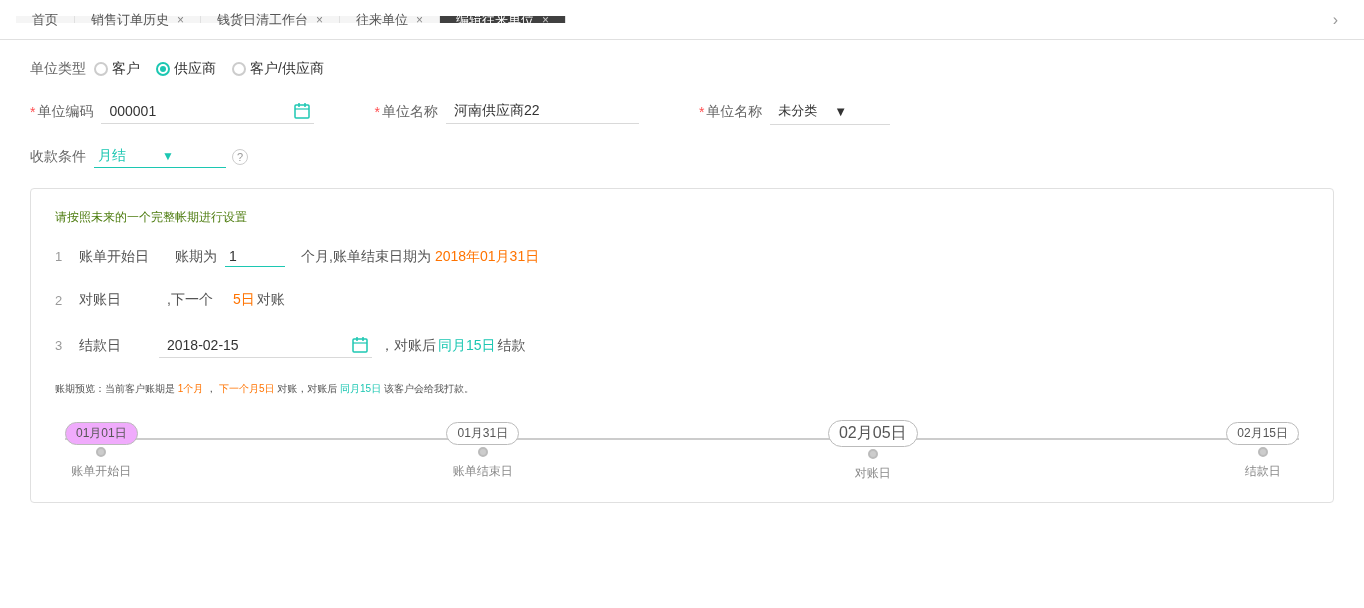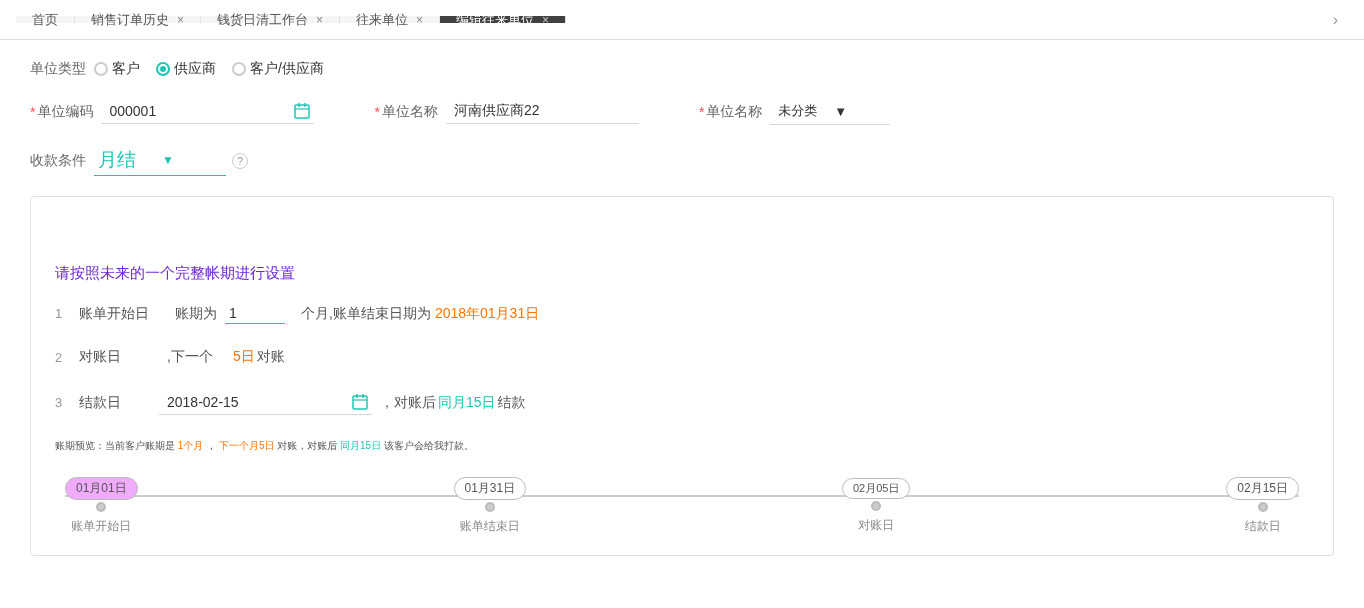--- a/index.html
+++ b/index.html
@@ -155,24 +155,23 @@
 
     
     .section-box {
       border: 1px solid #e0e0e0;
       border-radius: 4px;
       padding: 20px 24px;
       margin-bottom: 20px;
       background: #fff;
     }
     .section-title {
-      color: #6d28d9;
-      font-size: 15px;
+      color: #4d7c0f;
+      font-size: 12px;
       margin-bottom: 20px;
-      margin-top: 47px;
     }
 
     
     .data-row {
       display: flex;
       align-items: center;
       margin-bottom: 24px;
     }
     .row-num {
       width: 24px;
@@ -218,21 +217,21 @@
 
     
     .collect-dropdown {
       border-bottom: 1px solid #1cc7b2;
       display: flex;
       align-items: center;
       padding: 2px 4px;
     }
     .collect-dropdown span {
       color: #1cc7b2;
-      font-size: 19px;
+      font-size: 14px;
       min-width: 60px;
     }
   </style>
 </head>
 <body>
 
 <div class="tabs-bar">
   <div class="tab-item">
     <span>首页</span>
   </div>
@@ -383,21 +382,21 @@
 
         <div style="display:flex; flex-direction:column; align-items:center; position:relative; z-index:1;">
           <div style="border:1px solid #bbb; border-radius:20px; padding:2px 10px; background:#fff; font-size:12px; color:#555; white-space:nowrap; margin-bottom:2px;">01月31日</div>
           <div style="width:10px; height:10px; border-radius:50%; background:#ccc; border:2px solid #bbb;"></div>
           <div style="font-size:12px; color:#888; margin-top:6px; white-space:nowrap;">账单结束日</div>
         </div>
 
         <div style="flex:1;"></div>
 
         <div style="display:flex; flex-direction:column; align-items:center; position:relative; z-index:1;">
-          <div style="border:1px solid #bbb; border-radius:20px; padding:2px 10px; background:#fff; font-size:11px; color:#555; white-space:nowrap; margin-bottom:2px;">02月05日</div>
+          <div style="border:1px solid #bbb; border-radius:20px; padding:2px 10px; background:#fff; font-size:16px; color:#555; white-space:nowrap; margin-bottom:2px;">02月05日</div>
           <div style="width:10px; height:10px; border-radius:50%; background:#ccc; border:2px solid #bbb;"></div>
           <div style="font-size:12px; color:#888; margin-top:6px; white-space:nowrap;">对账日</div>
         </div>
 
         <div style="flex:1;"></div>
 
         <div style="display:flex; flex-direction:column; align-items:center; position:relative; z-index:1;">
           <div style="border:1px solid #bbb; border-radius:20px; padding:2px 10px; background:#fff; font-size:12px; color:#555; white-space:nowrap; margin-bottom:2px;">02月15日</div>
           <div style="width:10px; height:10px; border-radius:50%; background:#ccc; border:2px solid #bbb;"></div>
           <div style="font-size:12px; color:#888; margin-top:6px; white-space:nowrap;">结款日</div>

